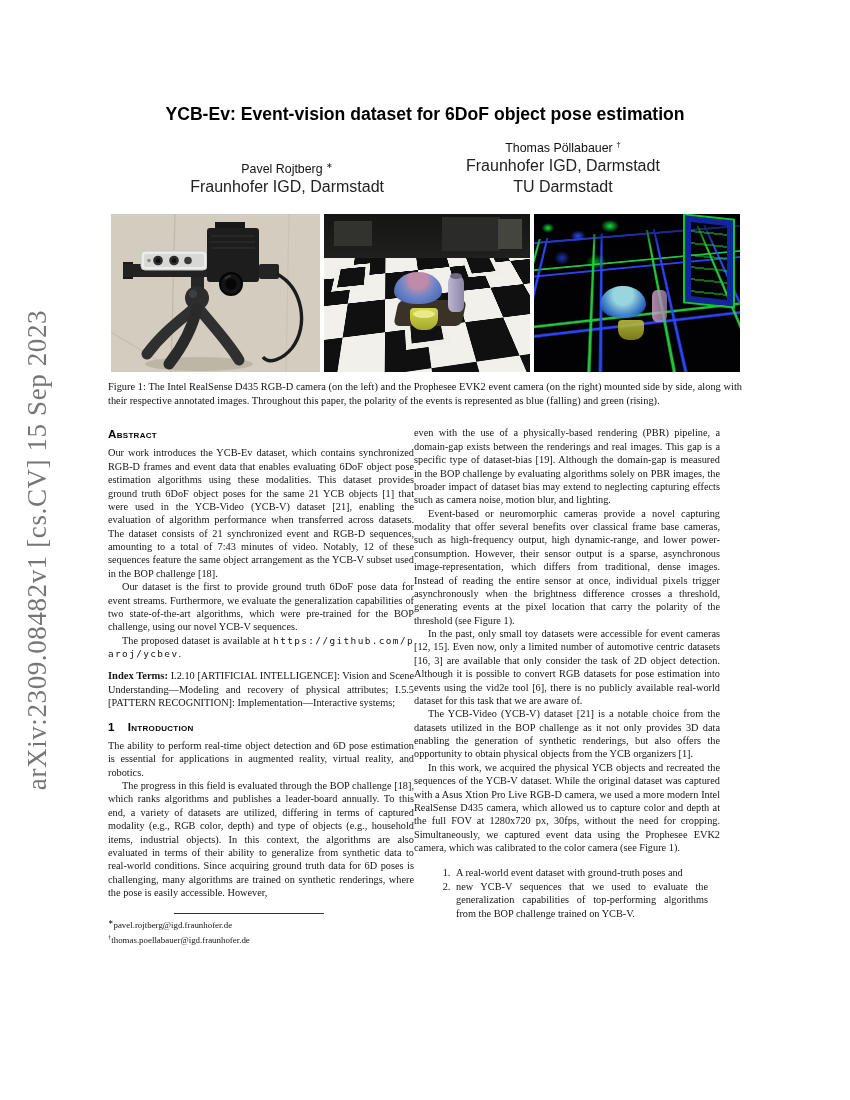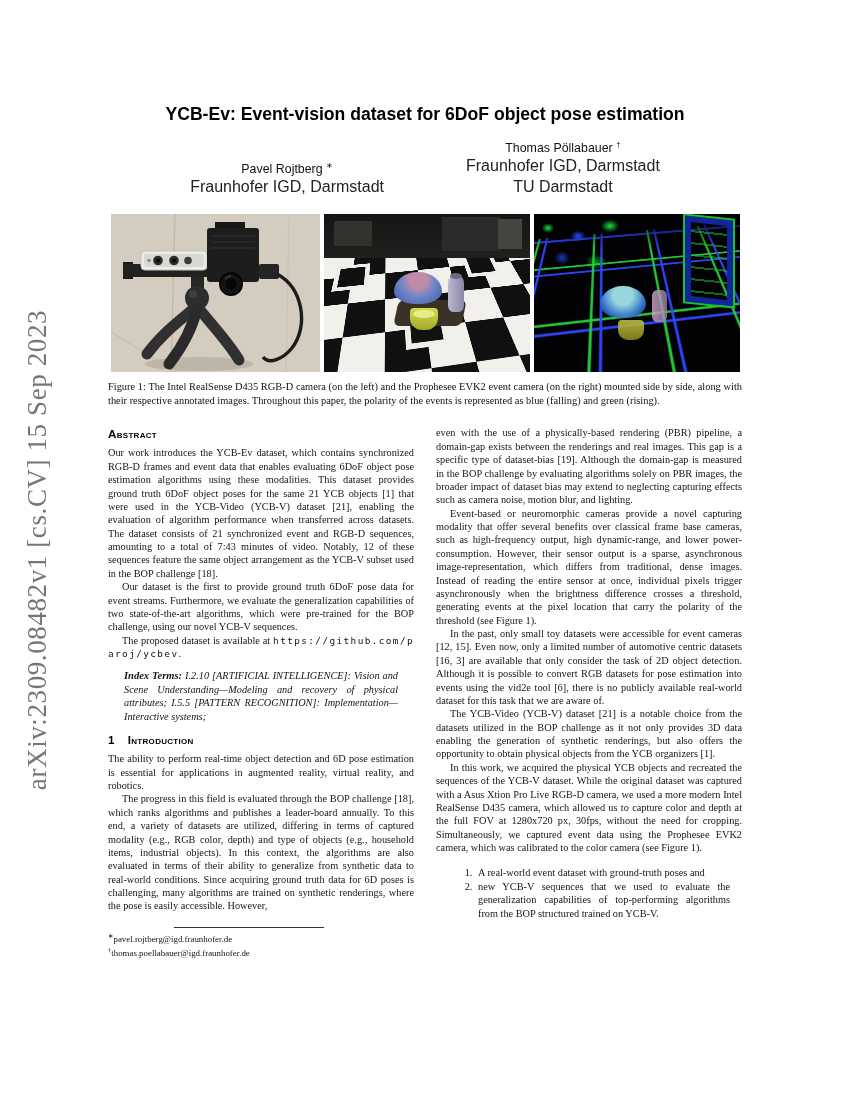--- a/index.html
+++ b/index.html
@@ -72,29 +72,29 @@
      border-radius:50%/60% 60% 42% 42%;opacity:.92;
      background:radial-gradient(circle at 50% 28%, #a5e9f0 0 30%, #2b6fd0 72%, #0a1430);}
   .ecup{position:absolute;left:84px;top:106px;width:26px;height:20px;opacity:.85;
      background:linear-gradient(#c9ca3e,#8f8f22);border-radius:4px 4px 10px 10px;}
   .ecan{position:absolute;left:118px;top:76px;width:15px;height:32px;opacity:.8;
      background:linear-gradient(90deg,#d8a8c8,#9a7fae);border-radius:5px/6px;}
   .evtfade{position:absolute;left:0;top:0;width:100%;height:34px;
      background:linear-gradient(rgba(2,2,5,.9),rgba(2,2,5,0));}
   
   .caption{margin:8px 0 0;font-size:10.4px;line-height:1.3;text-align:justify;color:#111;}
-  .cols{display:grid;grid-template-columns:306px 306px;column-gap:22px;margin-top:19px;}
+  .cols{display:grid;grid-template-columns:306px 306px;margin-top:19px;}
   .col{font-size:10.3px;line-height:1.3;text-align:justify;}
   .col > :first-child{margin-top:0;}
   .col p{margin:0;}
   p.ind{text-indent:14px;}
   .shead{margin:9px 0 5px;font-family:"Liberation Sans",sans-serif;font-weight:bold;
          font-size:11.6px;font-variant:small-caps;letter-spacing:.3px;color:#000;}
   .snum{margin-right:13px;}
-  .iterms{margin:9px 16px 0 !important;font-style:italic;}
+  .iterms{margin:9px 0 0 !important;}
   .iterms b{font-size:10.5px;}
   .mono{font-family:"DejaVu Sans Mono",monospace;font-size:9.4px;letter-spacing:1.4px;
         word-break:break-all;color:#111;text-decoration:none;}
   .fnrule{margin:14px 0 3px 66px;width:150px;border-top:1px solid #333;}
   .fn{font-size:8.9px;line-height:1.4;text-align:left;}
   .fn sup{font-size:6.5px;}
   .contrib{margin:12px;padding-left:27px;}
   .contrib li{padding-left:3px;text-align:justify;}
 </style>
 </head>
@@ -207,18 +207,18 @@
       </div>
 
       <div class="col">
         <p class="noind">even with the use of a physically-based rendering (PBR) pipeline, a domain-gap exists between the renderings and real images. This gap is a specific type of dataset-bias [19]. Although the domain-gap is measured in the BOP challenge by evaluating algorithms solely on PBR images, the broader impact of dataset bias may extend to neglecting capturing effects such as camera noise, motion blur, and lighting.</p>
         <p class="ind">Event-based or neuromorphic cameras provide a novel capturing modality that offer several benefits over classical frame base cameras, such as high-frequency output, high dynamic-range, and lower power-consumption. However, their sensor output is a sparse, asynchronous image-representation, which differs from traditional, dense images. Instead of reading the entire sensor at once, individual pixels trigger asynchronously when the brightness difference crosses a threshold, generating events at the pixel location that carry the polarity of the threshold (see Figure 1).</p>
         <p class="ind">In the past, only small toy datasets were accessible for event cameras [12, 15]. Even now, only a limited number of automotive centric datasets [16, 3] are available that only consider the task of 2D object detection. Although it is possible to convert RGB datasets for pose estimation into events using the vid2e tool [6], there is no publicly available real-world dataset for this task that we are aware of.</p>
         <p class="ind">The YCB-Video (YCB-V) dataset [21] is a notable choice from the datasets utilized in the BOP challenge as it not only provides 3D data enabling the generation of synthetic renderings, but also offers the opportunity to obtain physical objects from the YCB organizers [1].</p>
         <p class="ind">In this work, we acquired the physical YCB objects and recreated the sequences of the YCB-V dataset. While the original dataset was captured with a Asus Xtion Pro Live RGB-D camera, we used a more modern Intel RealSense D435 camera, which allowed us to capture color and depth at the full FOV at 1280x720 px, 30fps, without the need for cropping. Simultaneously, we captured event data using the Prophesee EVK2 camera, which was calibrated to the color camera (see Figure 1).</p>
         <ol class="contrib">
           <li>A real-world event dataset with ground-truth poses and</li>
-          <li>new YCB-V sequences that we used to evaluate the generalization capabilities of top-performing algorithms from the BOP structured trained on YCB-V.</li>
+          <li>new YCB-V sequences that we used to evaluate the generalization capabilities of top-performing algorithms from the BOP challenge trained on YCB-V.</li>
         </ol>
       </div>
     </div>
   </div>
 </div>
 
 </body></html>

